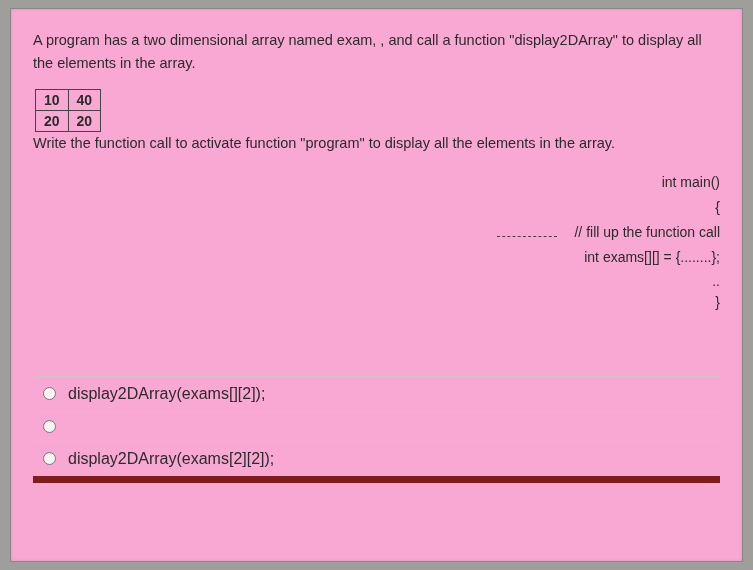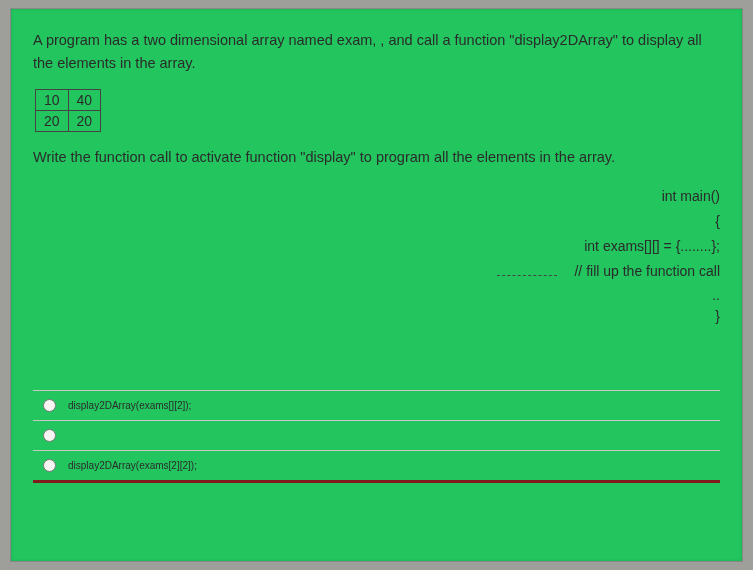--- a/index.html
+++ b/index.html
@@ -8,38 +8,38 @@
       box-sizing: border-box;
     }
     body {
       background: #9e9e9a;
       font-family: Arial, Helvetica, sans-serif;
       width: 753px;
       height: 570px;
       padding: 8px 10px;
     }
     .page {
-      background: #22c55e;
+      background: #f9a8d4;
       width: 100%;
       height: 100%;
       border: 1px solid #888;
       padding: 20px 22px 10px 22px;
       position: relative;
       box-shadow: inset 0 0 3px rgba(0,0,0,0.15);
     }
     .question-text {
       font-size: 14.5px;
       color: #2b2b2b;
       line-height: 1.6;
       margin-bottom: 14px;
     }
     .data-table {
       border-collapse: collapse;
-      margin-bottom: 14px;
       margin-left: 2px;
+      font-weight: bold;
     }
     .data-table td {
       border: 1px solid #444;
       padding: 2px 8px;
       font-size: 14px;
       color: #2b2b2b;
       text-align: left;
       min-width: 26px;
     }
     .instruction {
@@ -71,32 +71,32 @@
       margin-top: 60px;
     }
     .option-row {
       border-top: 1px solid #c9c8c5;
       padding: 8px 4px 8px 10px;
       display: flex;
       align-items: center;
       gap: 12px;
     }
     .option-row:last-child {
-      border-bottom: 3px solid #7f1d1d;
+      border-bottom: 7px solid #7f1d1d;
     }
     .radio {
       width: 13px;
       height: 13px;
       border: 1.5px solid #777;
       border-radius: 50%;
       flex-shrink: 0;
       background: #f6f5f2;
     }
     .option-label {
-      font-size: 10px;
+      font-size: 16px;
       color: #2b2b2b;
     }
     .dots {
       font-size: 14px;
       color: #2b2b2b;
       margin-top: 4px;
       margin-bottom: 2px;
       line-height: 1;
     }
   </style>
@@ -113,27 +113,27 @@
       <td>10</td>
       <td>40</td>
     </tr>
     <tr>
       <td>20</td>
       <td>20</td>
     </tr>
   </tbody>
     </table>
 
-  <div class="instruction">Write the function call to activate function "display" to program all the elements in the array.</div>
+  <div class="instruction">Write the function call to activate function "program" to display all the elements in the array.</div>
 
   <div class="code-block">
     <div class="code-line">int main()</div>
     <div class="code-line">{</div>
+    <div class="code-line"><span class="blank"></span>   <span>// fill up the function call</span></div>
     <div class="code-line">int exams[][] = {........};</div>
-    <div class="code-line"><span class="blank"></span>   <span>// fill up the function call</span></div>
     <div class="dots">..</div>
     <div class="code-line">}</div>
   </div>
 
   <div class="options">
     <div class="option-row">
       <div class="radio"></div>
       <div class="option-label">display2DArray(exams[][2]);</div>
     </div>
     <div class="option-row">

